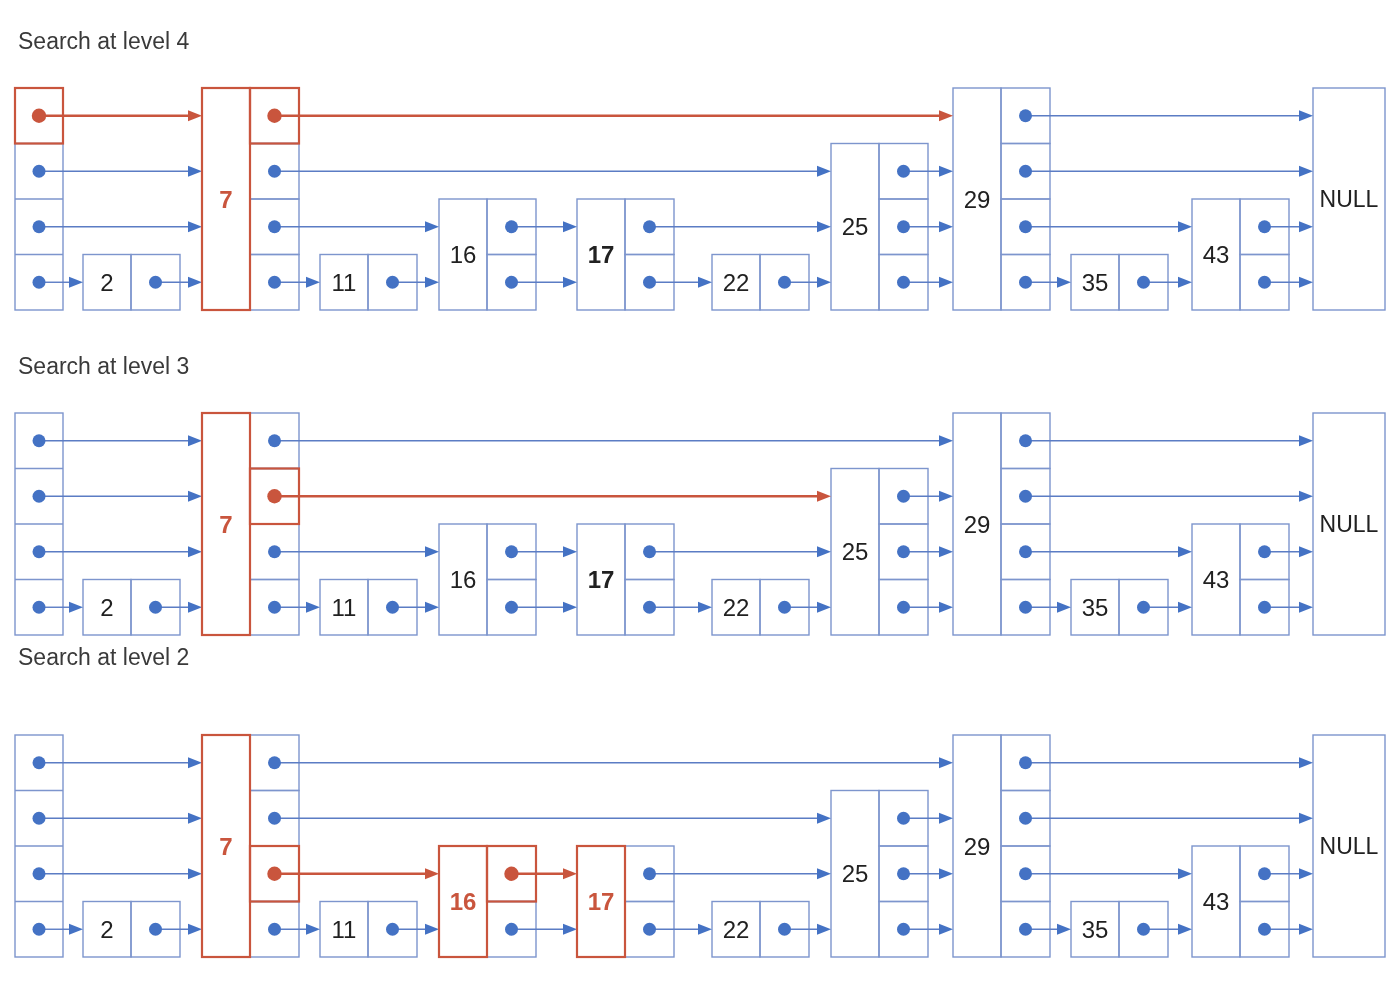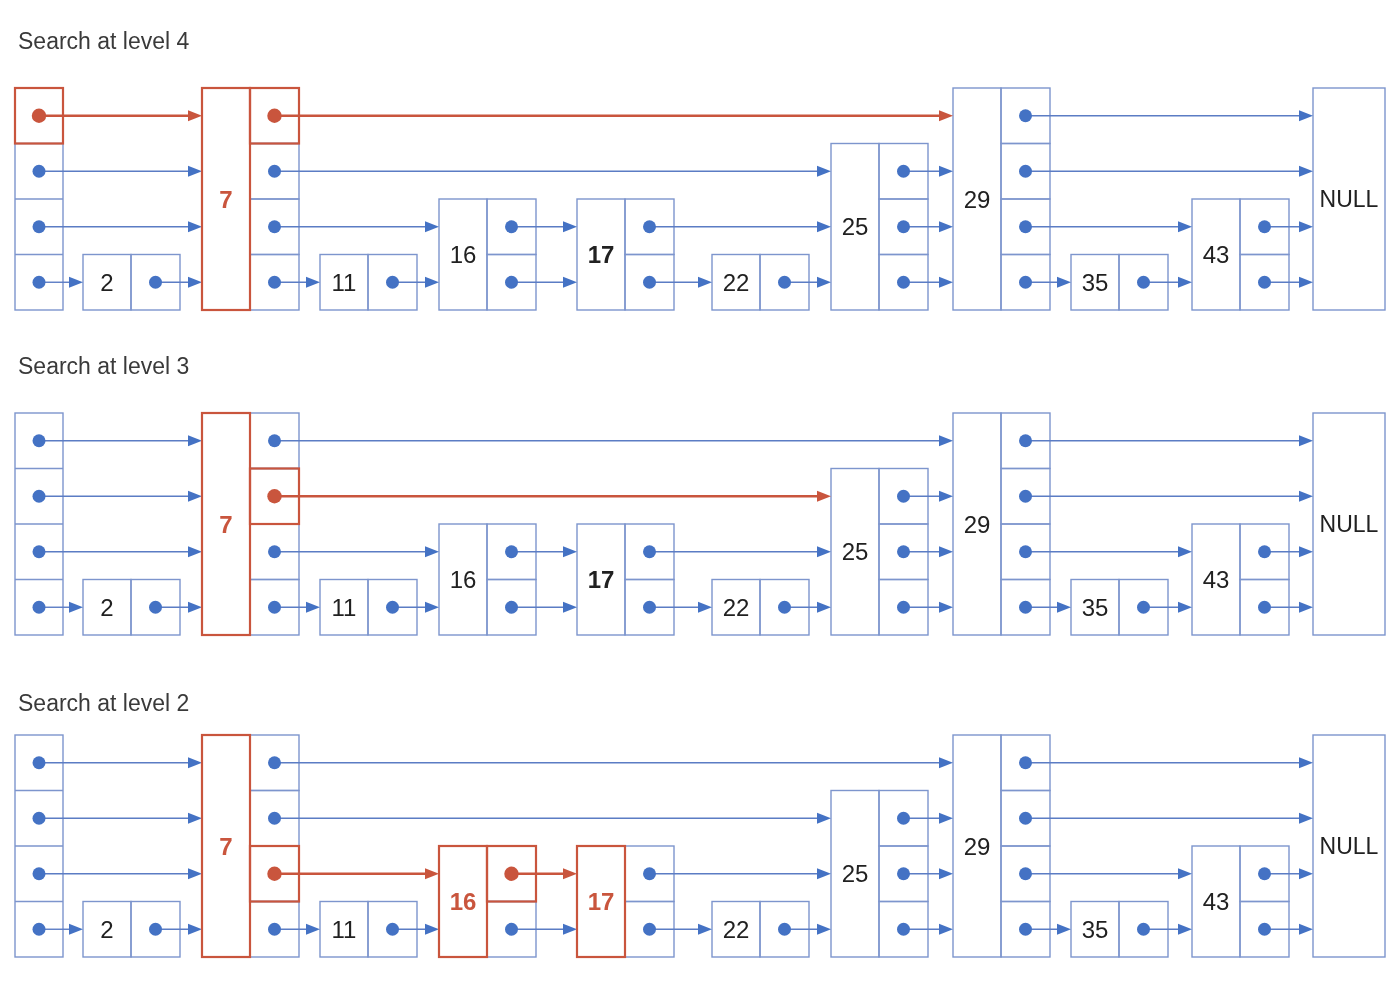--- a/index.html
+++ b/index.html
@@ -9,21 +9,21 @@
                font-family:"Liberation Sans",sans-serif;white-space:nowrap;}
   svg{position:absolute;left:0;top:0;}
   svg text{font-family:"Liberation Sans",sans-serif;}
 </style>
 </head>
 <body>
 
 <div class="canvas">
   <div class="panel-label" style="top: 28px;">Search at level 4</div>
   <div class="panel-label" style="top: 353px; text-align: right;">Search at level 3</div>
-  <div class="panel-label" style="top: 690px;">Search at level 2</div>
+  <div class="panel-label" style="top: 644px;">Search at level 2</div>
   <svg id="diagram" width="1399" height="987" viewBox="0 0 1399 987">
       <g>
         <g>
           <rect x="15" y="88" width="48" height="222" fill="none" stroke="#7d95cd" stroke-width="1.4"></rect>
           <line x1="15" y1="143.5" x2="63" y2="143.5" stroke="#7d95cd" stroke-width="1.4"></line>
           <line x1="15" y1="199" x2="63" y2="199" stroke="#7d95cd" stroke-width="1.4"></line>
           <line x1="15" y1="254.5" x2="63" y2="254.5" stroke="#7d95cd" stroke-width="1.4"></line>
         </g>
         <g>
           <rect x="83" y="254.5" width="48" height="55.5" fill="none" stroke="#7d95cd" stroke-width="1.4"></rect>

